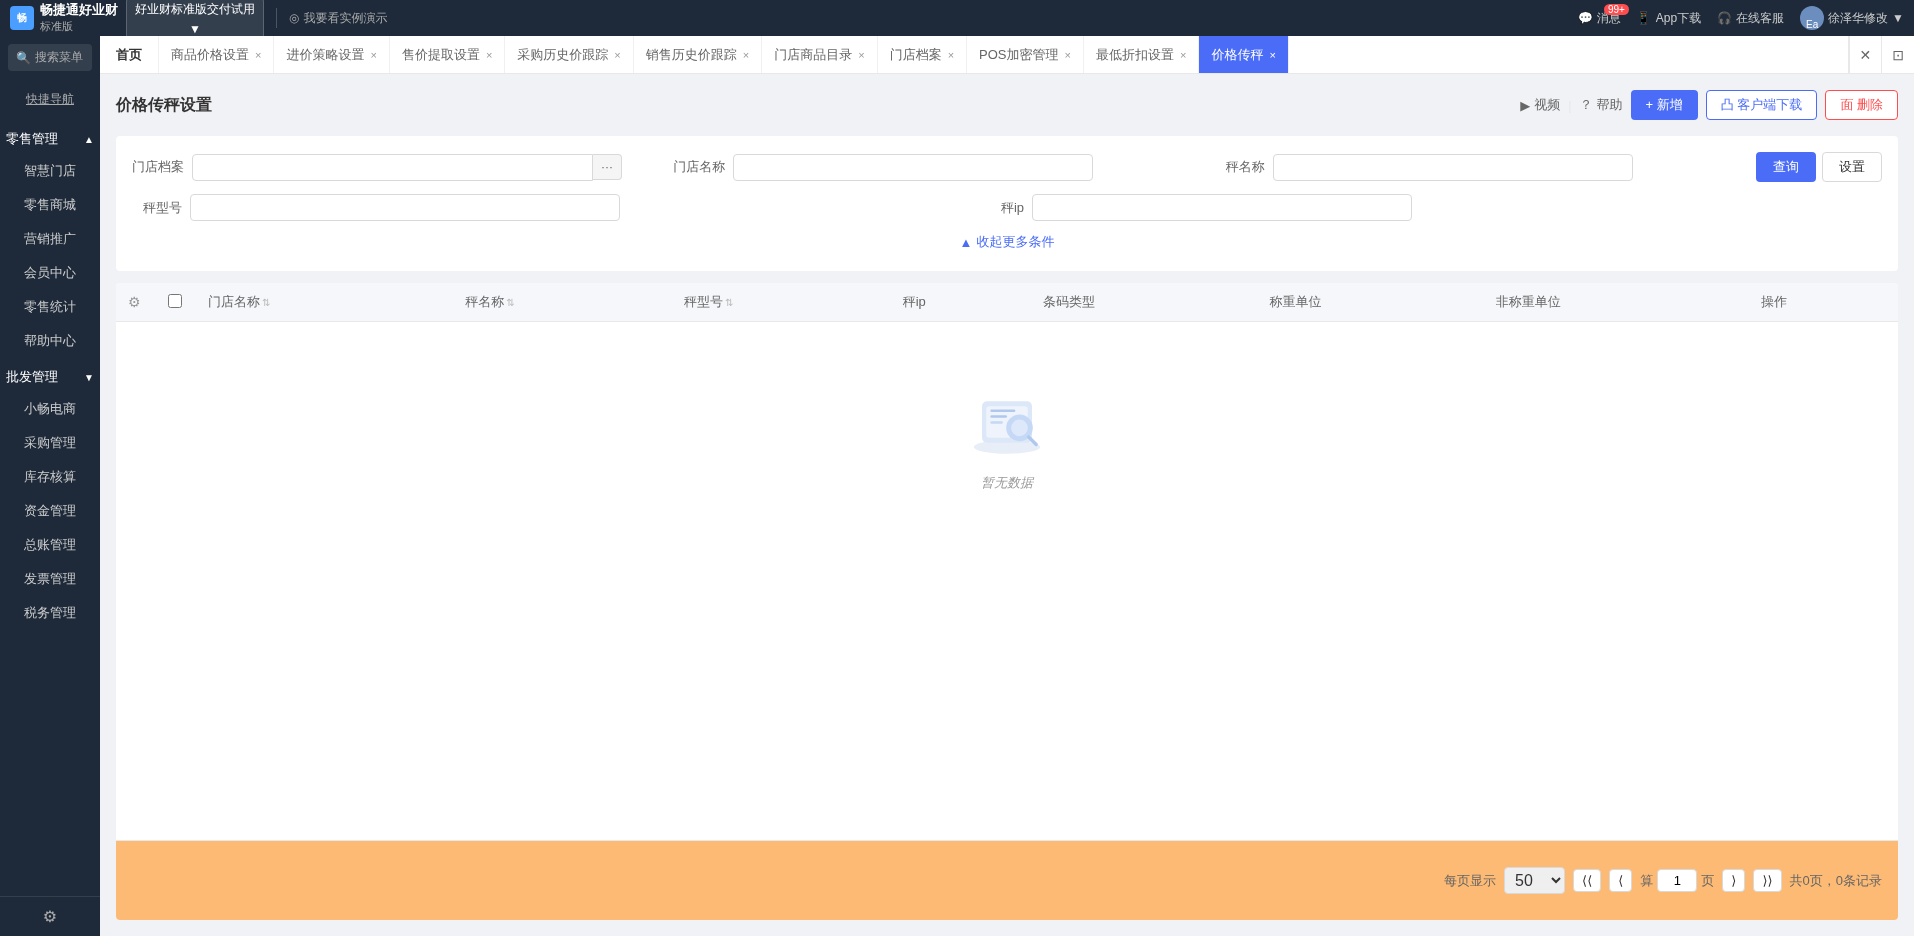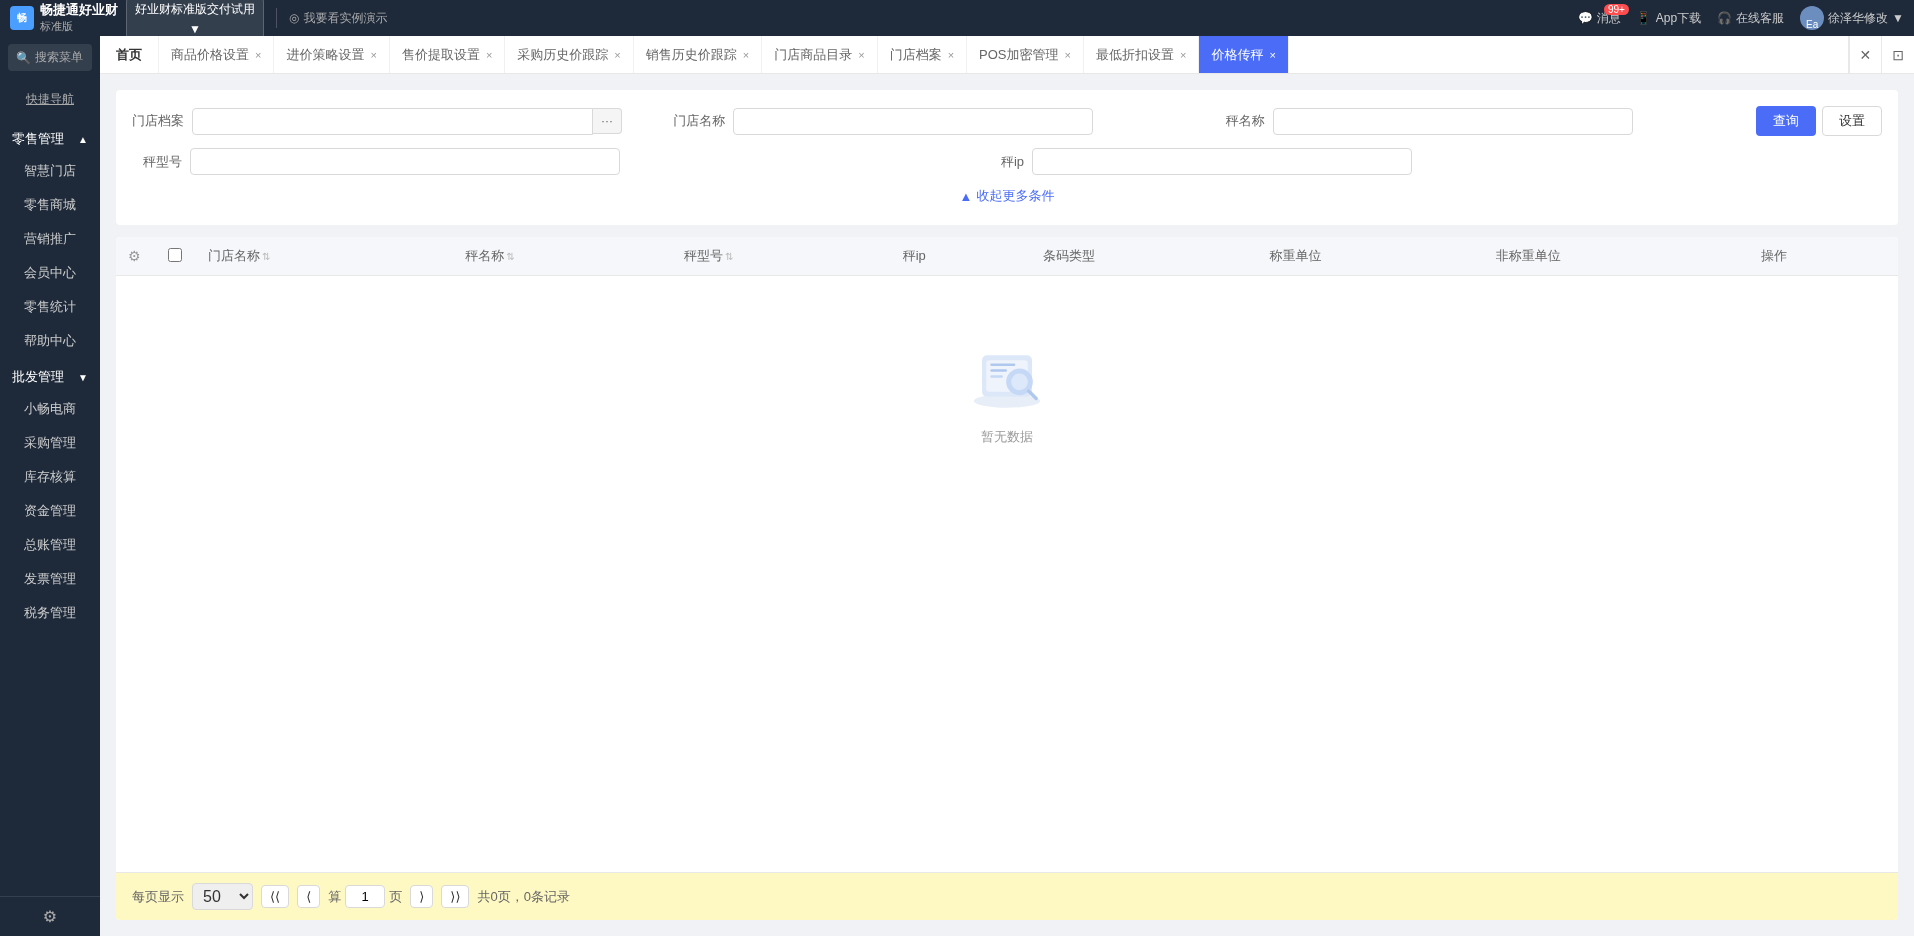--- a/index.html
+++ b/index.html
@@ -31,21 +31,21 @@
     
     .sidebar {
       width: 100px; background: #1e2a3a; color: #ccc; display: flex; flex-direction: column;
       flex-shrink: 0;
     }
     .sidebar-search { padding: 8px; }
     .sidebar-search-btn { display: flex; align-items: center; gap: 4px; background: rgba(255,255,255,0.1); border-radius: 4px; padding: 5px 8px; cursor: pointer; color: #aaa; font-size: 12px; width: 100%; border: none; }
     .sidebar-nav { padding: 6px 0; }
     .sidebar-nav-item { display: flex; align-items: center; justify-content: center; padding: 6px 8px; cursor: pointer; color: #aaa; font-size: 12px; text-decoration: underline; }
     .sidebar-group { }
-    .sidebar-group-title { display: flex; align-items: center; justify-content: space-between; padding: 10px 12px 6px; color: #fff; font-size: 13px; cursor: pointer; }
+    .sidebar-group-title { display: flex; align-items: center; justify-content: space-between; padding: 10px 6px 6px; color: #fff; font-size: 13px; cursor: pointer; }
     .sidebar-group-title .arrow { font-size: 10px; }
     .sidebar-item { padding: 8px 0; text-align: center; cursor: pointer; color: #ccc; font-size: 13px; }
     .sidebar-bottom { margin-top: auto; padding: 10px 0; text-align: center; border-top: 1px solid rgba(255,255,255,0.1); }
     .sidebar-settings-btn { color: #aaa; cursor: pointer; font-size: 16px; }
 
     
     .content-area { flex: 1; display: flex; flex-direction: column; overflow: hidden; background: #f0f2f5; }
 
     
     .tab-bar {
@@ -98,24 +98,24 @@
     th { padding: 10px 12px; text-align: left; color: #666; font-size: 13px; font-weight: normal; border-bottom: 1px solid #e8e8e8; white-space: nowrap; }
     td { padding: 10px 12px; border-bottom: 1px solid #f0f0f0; font-size: 13px; color: #333; }
     .table-header-icon { color: #999; cursor: pointer; font-size: 14px; }
     .col-sort { display: inline-flex; align-items: center; gap: 2px; }
     .sort-icon { color: #bbb; font-size: 10px; }
     .checkbox { width: 14px; height: 14px; cursor: pointer; }
 
     
     .empty-state { display: flex; flex-direction: column; align-items: center; justify-content: center; padding: 60px 0; }
     .empty-icon { width: 100px; height: 80px; margin-bottom: 12px; }
-    .empty-text { color: #999; font-size: 13px; }
-
-    
-    .pagination { display: flex; align-items: center; padding: 10px 16px; background: #fef9c3; border-top: 1px solid #e8e8e8; gap: 8px; flex-shrink: 0; }
+    .empty-text { color: #999; font-size: 13px; font-style: italic; }
+
+    
+    .pagination { display: flex; align-items: center; justify-content: flex-end; padding: 26px 16px; background: #fdba74; border-top: 1px solid #e8e8e8; gap: 8px; flex-shrink: 0; }
     .page-size-label { color: #666; font-size: 13px; }
     .page-size-select { border: 1px solid #d9d9d9; border-radius: 4px; padding: 3px 6px; font-size: 16px; color: #333; cursor: pointer; }
     .page-btn { border: 1px solid #d9d9d9; border-radius: 4px; padding: 3px 8px; cursor: pointer; color: #333; font-size: 13px; background: #fff; }
     .page-btn:disabled { color: #bbb; cursor: not-allowed; }
     .page-info { display: flex; align-items: center; gap: 4px; color: #666; font-size: 13px; }
     .page-input { width: 40px; border: 1px solid #d9d9d9; border-radius: 4px; padding: 3px 6px; text-align: center; font-size: 13px; }
     .page-total { color: #666; font-size: 13px; }
   </style>
 </head>
 <body>
@@ -258,20 +258,43 @@
           <span class="tab-close">×</span>
         </div>
         <div class="tab-controls">
           <div class="tab-ctrl-btn">✕</div>
           <div class="tab-ctrl-btn">⊡</div>
         </div>
       </div>
 
       <div class="page-content">
 
+        <div class="page-header">
+          <div class="page-title">价格传秤设置</div>
+          <div class="page-actions">
+            <div class="page-action-link">
+              <span>▶</span>
+              <span>视频</span>
+            </div>
+            <span class="divider-v">|</span>
+            <div class="page-action-link">
+              <span>？</span>
+              <span>帮助</span>
+            </div>
+            <button class="btn btn-primary">
+              <span>+ 新增</span>
+            </button>
+            <button class="btn btn-blue-outline">
+              <span>凸 客户端下载</span>
+            </button>
+            <button class="btn btn-danger">
+              <span>面 删除</span>
+            </button>
+          </div>
+        </div>
 
         <div class="filter-area">
 
           <div class="filter-row">
             <div class="filter-item">
               <label class="filter-label">门店档案</label>
               <div class="filter-input-with-btn">
                 <input class="filter-main-input" placeholder="" style="">
                 <button class="filter-addon-btn">···</button>
               </div>

